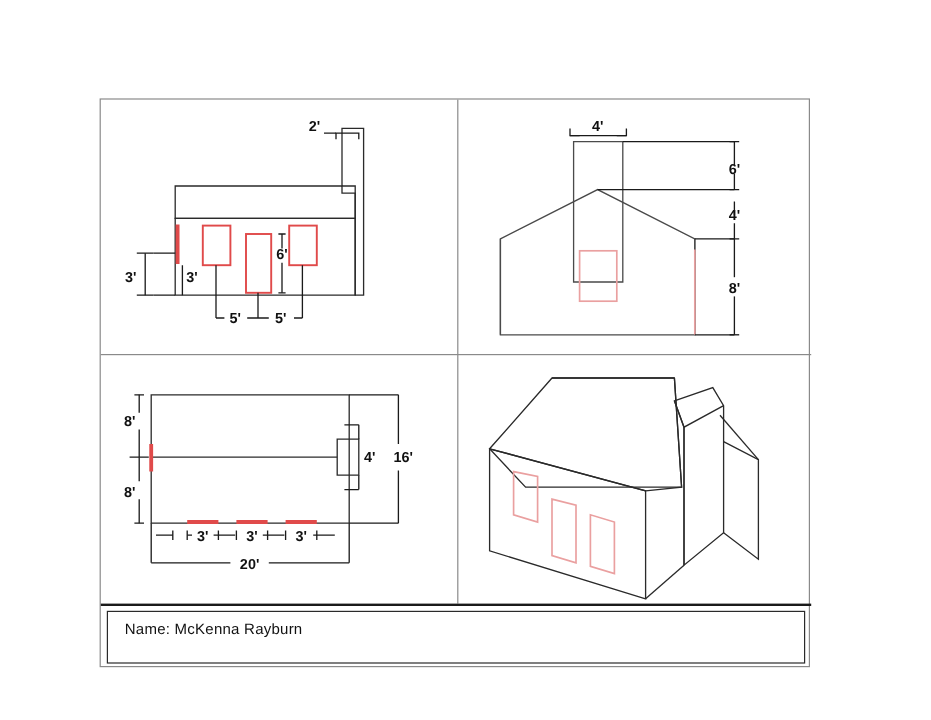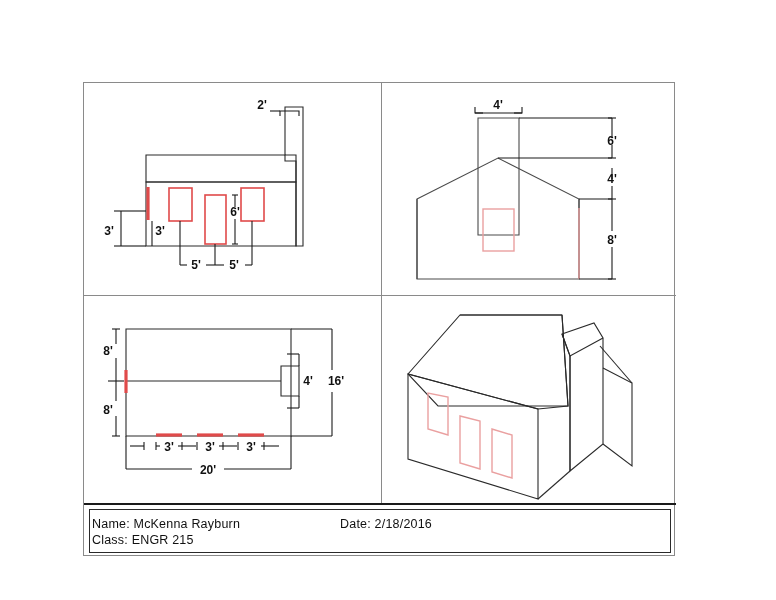--- a/index.html
+++ b/index.html
@@ -69,21 +69,21 @@
   }
   .tb-col {
     position: absolute;
     top: 6px;
     font-size: 12.5px;
     line-height: 16px;
     color: #111111;
     letter-spacing: 0.2px;
     white-space: nowrap;
   }
-  #tb-col-1 { left: 2px; }
+  #tb-col-1 { left: 14px; text-align: center; }
   #tb-col-2 { left: 250px; }
   .tb-row { display: block; }
   .tb-label { }
   .tb-value { }
   svg text {
     font-family: "Liberation Sans", sans-serif;
     font-size: 12px;
     fill: #111111;
     font-weight: bold;
   }
@@ -287,24 +287,22 @@
         <path class="opening-l" d="M110,133 L110,176 L130,182 L130,139 Z"></path>
 
       </svg>
     </div>
 
     <div id="title-block">
       <div id="title-inner">
 
         <div class="tb-col" id="tb-col-1">
           <span class="tb-row"><span class="tb-label">Name:</span> <span class="tb-value">McKenna  Rayburn</span></span>
-          <span class="tb-row"><span class="tb-label">Class:</span> <span class="tb-value">ENGR  215</span></span>
         </div>
 
         <div class="tb-col" id="tb-col-2">
-          <span class="tb-row"><span class="tb-label">Date:</span> <span class="tb-value">2/18/2016</span></span>
         </div>
 
       </div>
     </div>
 
   </div>
 </div>
 
 </body></html>

